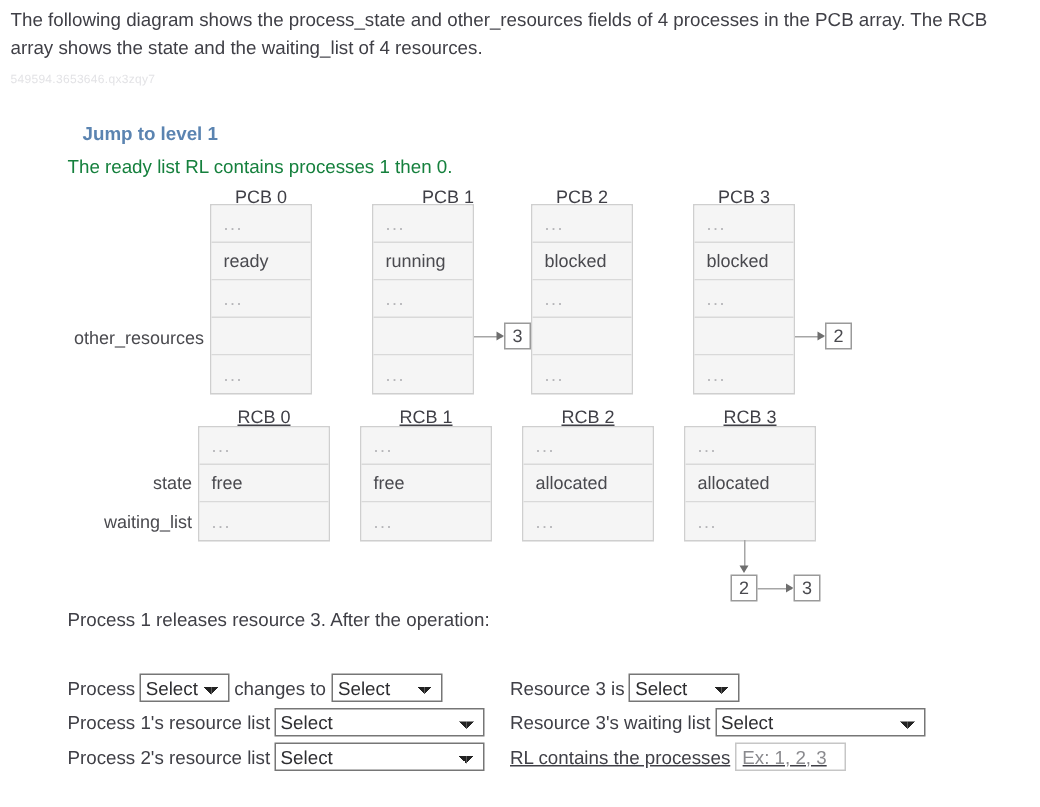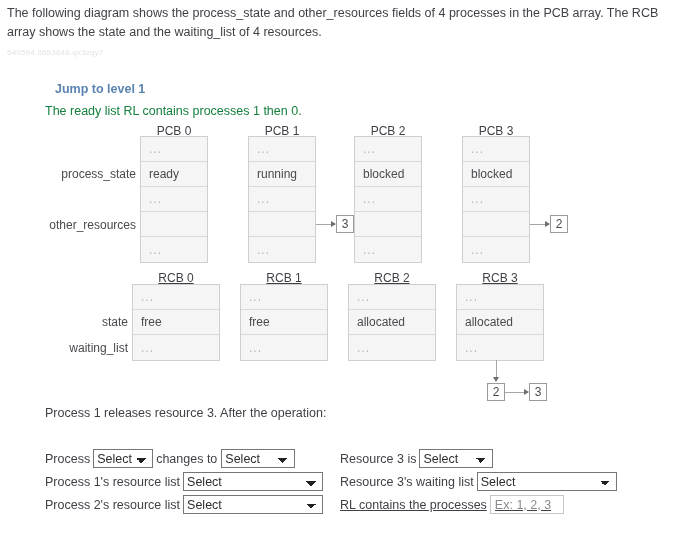--- a/index.html
+++ b/index.html
@@ -230,25 +230,24 @@
 
 <div class="watermark">549594.3653646.qx3zqy7</div>
 
 <a class="jump-link" href="#">Jump to level 1</a>
 
 <div class="ready-line">The ready list RL contains processes 1 then 0.</div>
 
 <div class="diagram">
 
   <div class="col-title" style="left:140px; top:124px; width:68px;">PCB 0</div>
-  <div class="col-title" style="left:248px; top:124px; width:68px;">PCB 1</div>
+  <div class="col-title" style="left:248px; top:124px; width:68px;text-align:right;">PCB 1</div>
   <div class="col-title" style="left:354px; top:124px; width:68px;">PCB 2</div>
   <div class="col-title" style="left:462px; top:124px; width:68px;">PCB 3</div>
 
-  <div class="row-label" style="left:20px; top:167px; width:116px;">process_state</div>
   <div class="row-label" style="left:20px; top:218px; width:116px;">other_resources</div>
 
   <div class="struct" style="left:140px; top:136px; width:68px;">
     <div class="cell dots">...</div>
     <div class="cell">ready</div>
     <div class="cell dots">...</div>
     <div class="cell empty"></div>
     <div class="cell dots">...</div>
   </div>
 

